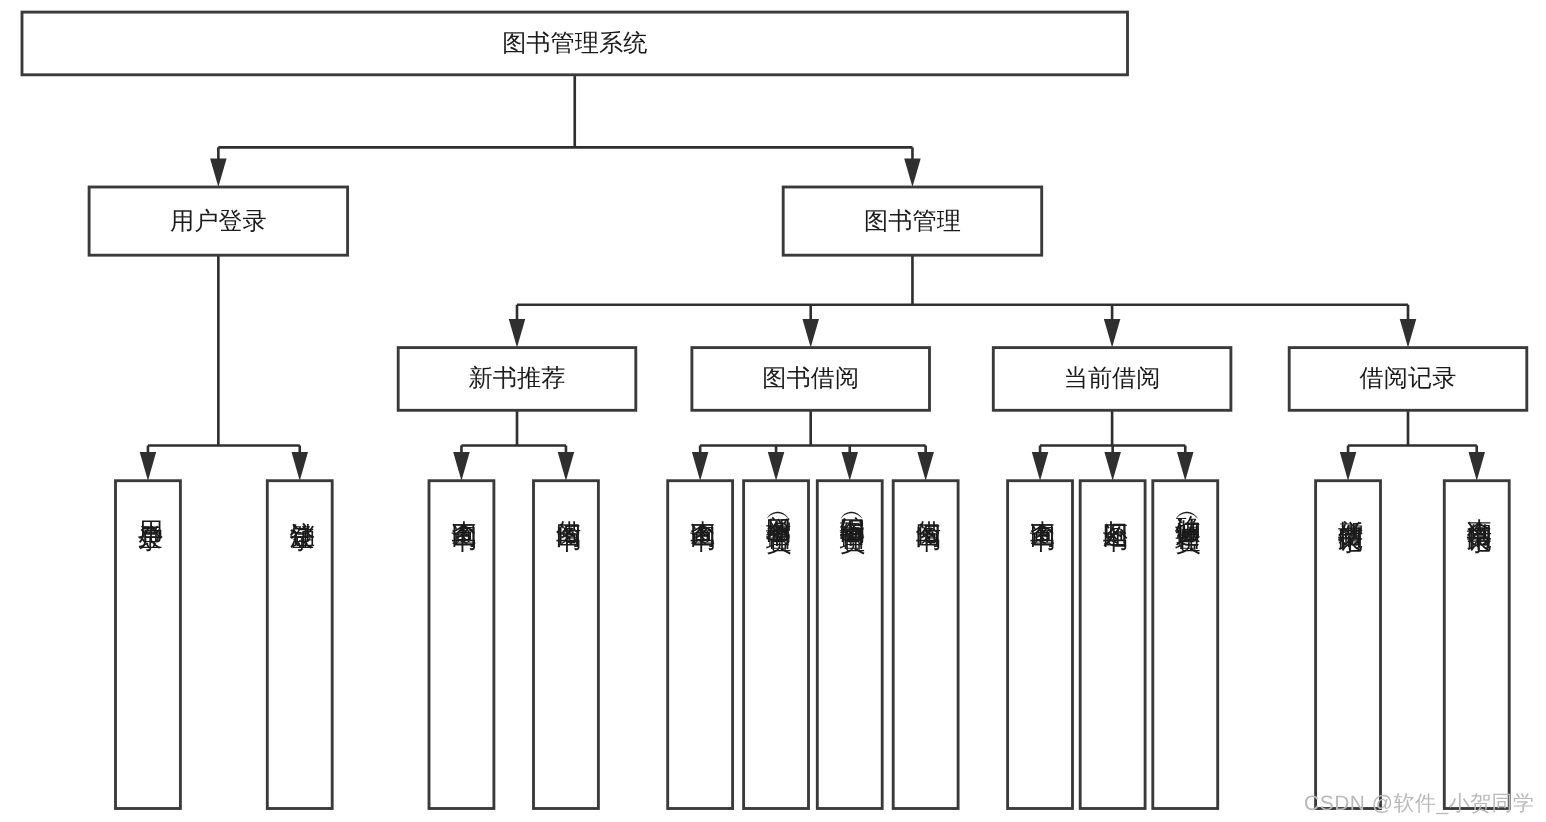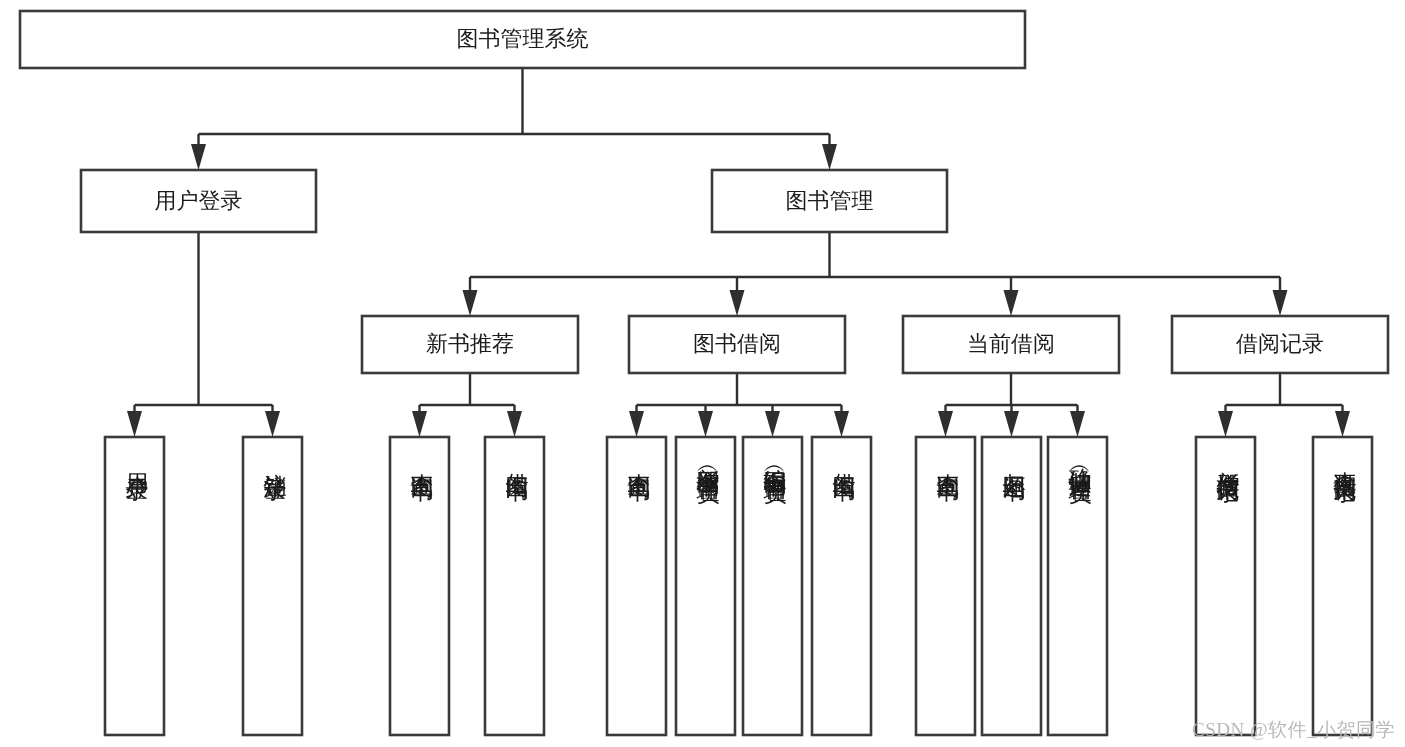--- a/index.html
+++ b/index.html
@@ -57,21 +57,21 @@
     stroke-linecap: butt;
   }
   .arrow-head {
     fill: #2f2f2f;
     stroke: none;
   }
   .watermark {
     position: absolute;
     right: 10px;
     bottom: 4px;
-    font-family: Liberation Serif, serif;
+    font-family: Liberation Sans, sans-serif;
     font-size: 19px;
     color: #b9b9b9;
     letter-spacing: 0.5px;
     white-space: nowrap;
     pointer-events: none;
   }
 </style>
 </head>
 <body>
 

